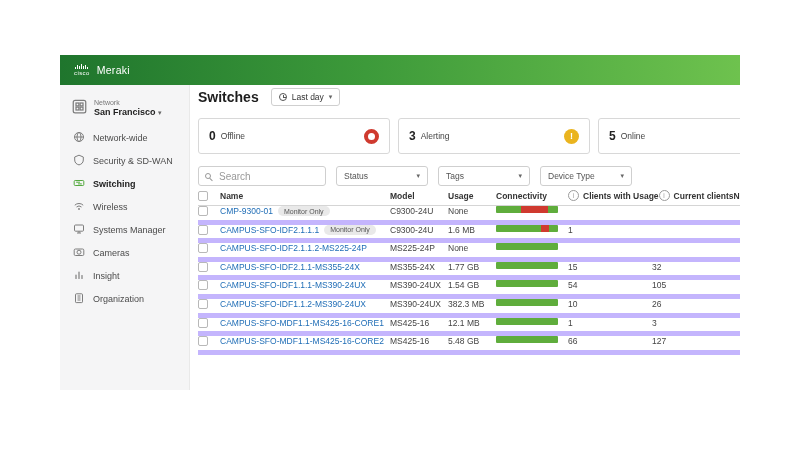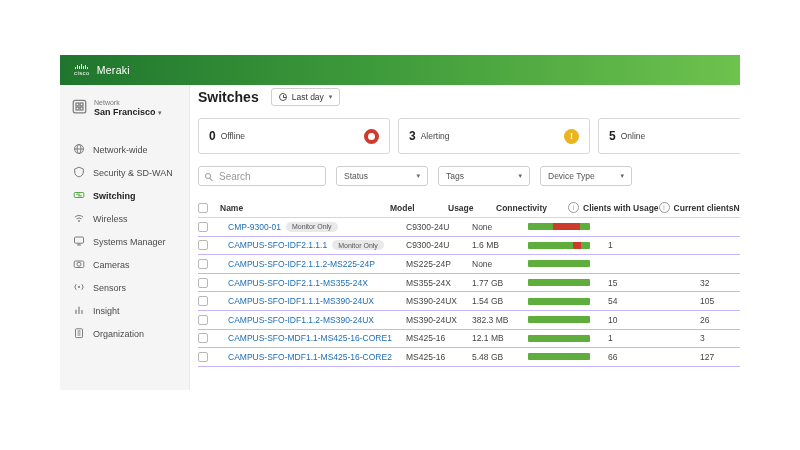--- a/index.html
+++ b/index.html
@@ -16,21 +16,21 @@
   .bars i:nth-child(4){height:5px;}.bars i:nth-child(5){height:3px;}.bars i:nth-child(6){height:4px;}.bars i:nth-child(7){height:2px;}
   .cisco-txt{font-size:6px;color:#fff;line-height:1;letter-spacing:.4px;}
   .meraki{font-size:10.5px;color:#fff;letter-spacing:.3px;}
   
   .body{flex:1;display:flex;min-height:0;}
   .sidebar{flex:0 0 130px;width:130px;background:#f5f5f6;border-right:1px solid #e9e9e9;padding-top:12px;box-sizing:border-box;}
   .net-select{display:flex;align-items:flex-start;gap:7px;padding:2px 10px 6px 12px;cursor:pointer;}
   .net-label{font-size:7px;color:#777;display:block;}
   .net-name{font-size:9px;color:#222;font-weight:bold;display:block;margin-top:1px;white-space:nowrap;}
   .chev{font-size:7px;color:#666;}
-  nav{display:block;margin-top:14px;}
+  nav{display:block;margin-top:2px;}
   .side-item{display:flex;align-items:center;gap:8px;height:23px;padding-left:13px;font-size:9px;color:#4b4b4b;cursor:pointer;white-space:nowrap;}
   .side-item svg, .net-icon svg{flex:0 0 auto;}
   .side-item.active{color:#1c1c1c;font-weight:bold;}
   .side-item.active svg *{stroke:#53a83e;}
   
   .main{flex:1;min-width:0;position:relative;padding-left:8px;box-sizing:border-box;overflow:hidden;background:#fff;}
   .title-row{display:flex;align-items:center;gap:12px;margin-top:3px;}
   h1{font-size:14px;margin:0;color:#1d1d1d;font-weight:bold;}
   .time-pill{display:inline-flex;align-items:center;gap:5px;border:1px solid #cfcfcf;background:#fff;border-radius:3px;
              font-size:8.5px;color:#333;padding:3px 7px;cursor:pointer;font-family:inherit;}
@@ -51,23 +51,23 @@
   .filters{display:flex;gap:10px;margin-top:12px;align-items:center;}
   .search{display:flex;align-items:center;gap:6px;border:1px solid #cfcfcf;border-radius:3px;height:20px;width:128px;
           padding:0 6px;box-sizing:border-box;background:#fff;}
   .mag{width:6px;height:6px;border:1px solid #999;border-radius:50%;position:relative;display:inline-block;box-sizing:border-box;flex:0 0 auto;}
   .mag::after{content:"";position:absolute;width:4px;height:1px;background:#999;transform:rotate(45deg);right:-3px;bottom:-2px;}
   .search input{border:none;outline:none;font-size:10px;width:100%;color:#333;font-family:inherit;background:transparent;}
   .search input::placeholder{color:#999;}
   .select{display:flex;align-items:center;justify-content:space-between;border:1px solid #cfcfcf;border-radius:3px;height:20px;
           width:92px;padding:0 7px;box-sizing:border-box;font-size:8.5px;color:#555;background:#fff;cursor:pointer;}
   
-  .table{margin-top:12px;width:600px;}
+  .table{width:600px;}
   .thead{display:flex;align-items:center;height:19px;border-bottom:1px solid #d5d5d5;font-size:8.5px;font-weight:bold;color:#333;}
-  .trow{display:flex;align-items:center;height:18.6px;border-bottom:1px solid #c4b5fd;font-size:8.5px;color:#444;box-sizing:border-box;gap:8px;}
+  .trow{display:flex;align-items:flex-start;height:18.6px;border-bottom:5px solid #c4b5fd;font-size:8.5px;color:#444;box-sizing:border-box;}
   .c-check{flex:0 0 22px;display:flex;align-items:center;}
   .c-name{flex:0 0 170px;display:flex;align-items:center;gap:5px;overflow:hidden;white-space:nowrap;}
   .c-model{flex:0 0 58px;white-space:nowrap;}
   .c-usage{flex:0 0 48px;white-space:nowrap;}
   .c-conn{flex:0 0 72px;display:flex;align-items:center;}
   .c-cwu{flex:0 0 84px;display:flex;gap:4px;align-items:center;white-space:nowrap;}
   .c-cc{flex:0 0 74px;display:flex;gap:4px;align-items:center;white-space:nowrap;}
   .c-extra{flex:0 0 40px;overflow:hidden;white-space:nowrap;}
   .checkbox{width:10px;height:10px;border:1px solid #b8b8b8;border-radius:2px;background:#fff;display:inline-block;box-sizing:border-box;cursor:pointer;}
   .dev-link{color:#1f6db6;text-decoration:none;cursor:pointer;overflow:hidden;text-overflow:ellipsis;}
@@ -156,28 +156,20 @@
             <span>Systems Manager</span>
           </div>
           <div class="side-item">
             <span><svg width="12" height="12" viewBox="0 0 12 12" fill="none" stroke="#7d7d7d" stroke-width="1">
                   <rect x="1.2" y="3" width="9.6" height="6.5" rx="1.2"></rect>
                   <circle cx="6" cy="6.2" r="2"></circle>
                 </svg></span>
             <span>Cameras</span>
           </div>
           <div class="side-item">
-            <span><svg width="12" height="12" viewBox="0 0 12 12" fill="none" stroke="#7d7d7d" stroke-width="1">
-                  <circle class="fillpart" cx="6" cy="6" r="1.1" fill="#7d7d7d" stroke="none"></circle>
-                  <path d="M3.2 3.2 A4 4 0 0 0 3.2 8.8"></path>
-                  <path d="M8.8 3.2 A4 4 0 0 1 8.8 8.8"></path>
-                </svg></span>
-            <span>Sensors</span>
-          </div>
-          <div class="side-item">
             <span><svg width="12" height="12" viewBox="0 0 12 12" fill="none" stroke="#7d7d7d" stroke-width="1.2" stroke-linecap="round">
                   <line x1="3" y1="9.5" x2="3" y2="6"></line>
                   <line x1="6" y1="9.5" x2="6" y2="3"></line>
                   <line x1="9" y1="9.5" x2="9" y2="6.5"></line>
                 </svg></span>
             <span>Insight</span>
           </div>
           <div class="side-item">
             <span><svg width="12" height="12" viewBox="0 0 12 12" fill="none" stroke="#7d7d7d" stroke-width="1">
                   <rect x="2.5" y="1.8" width="7" height="8.8" rx="0.8"></rect>

